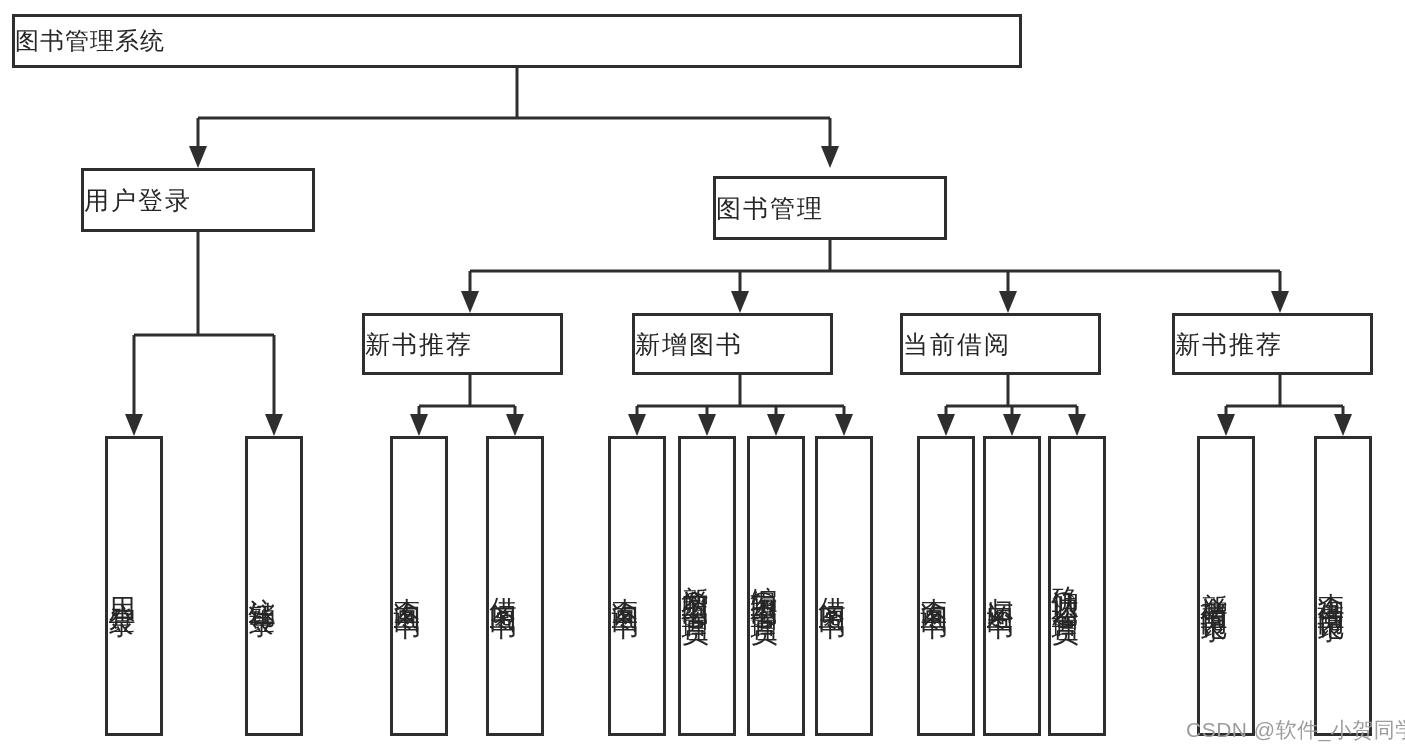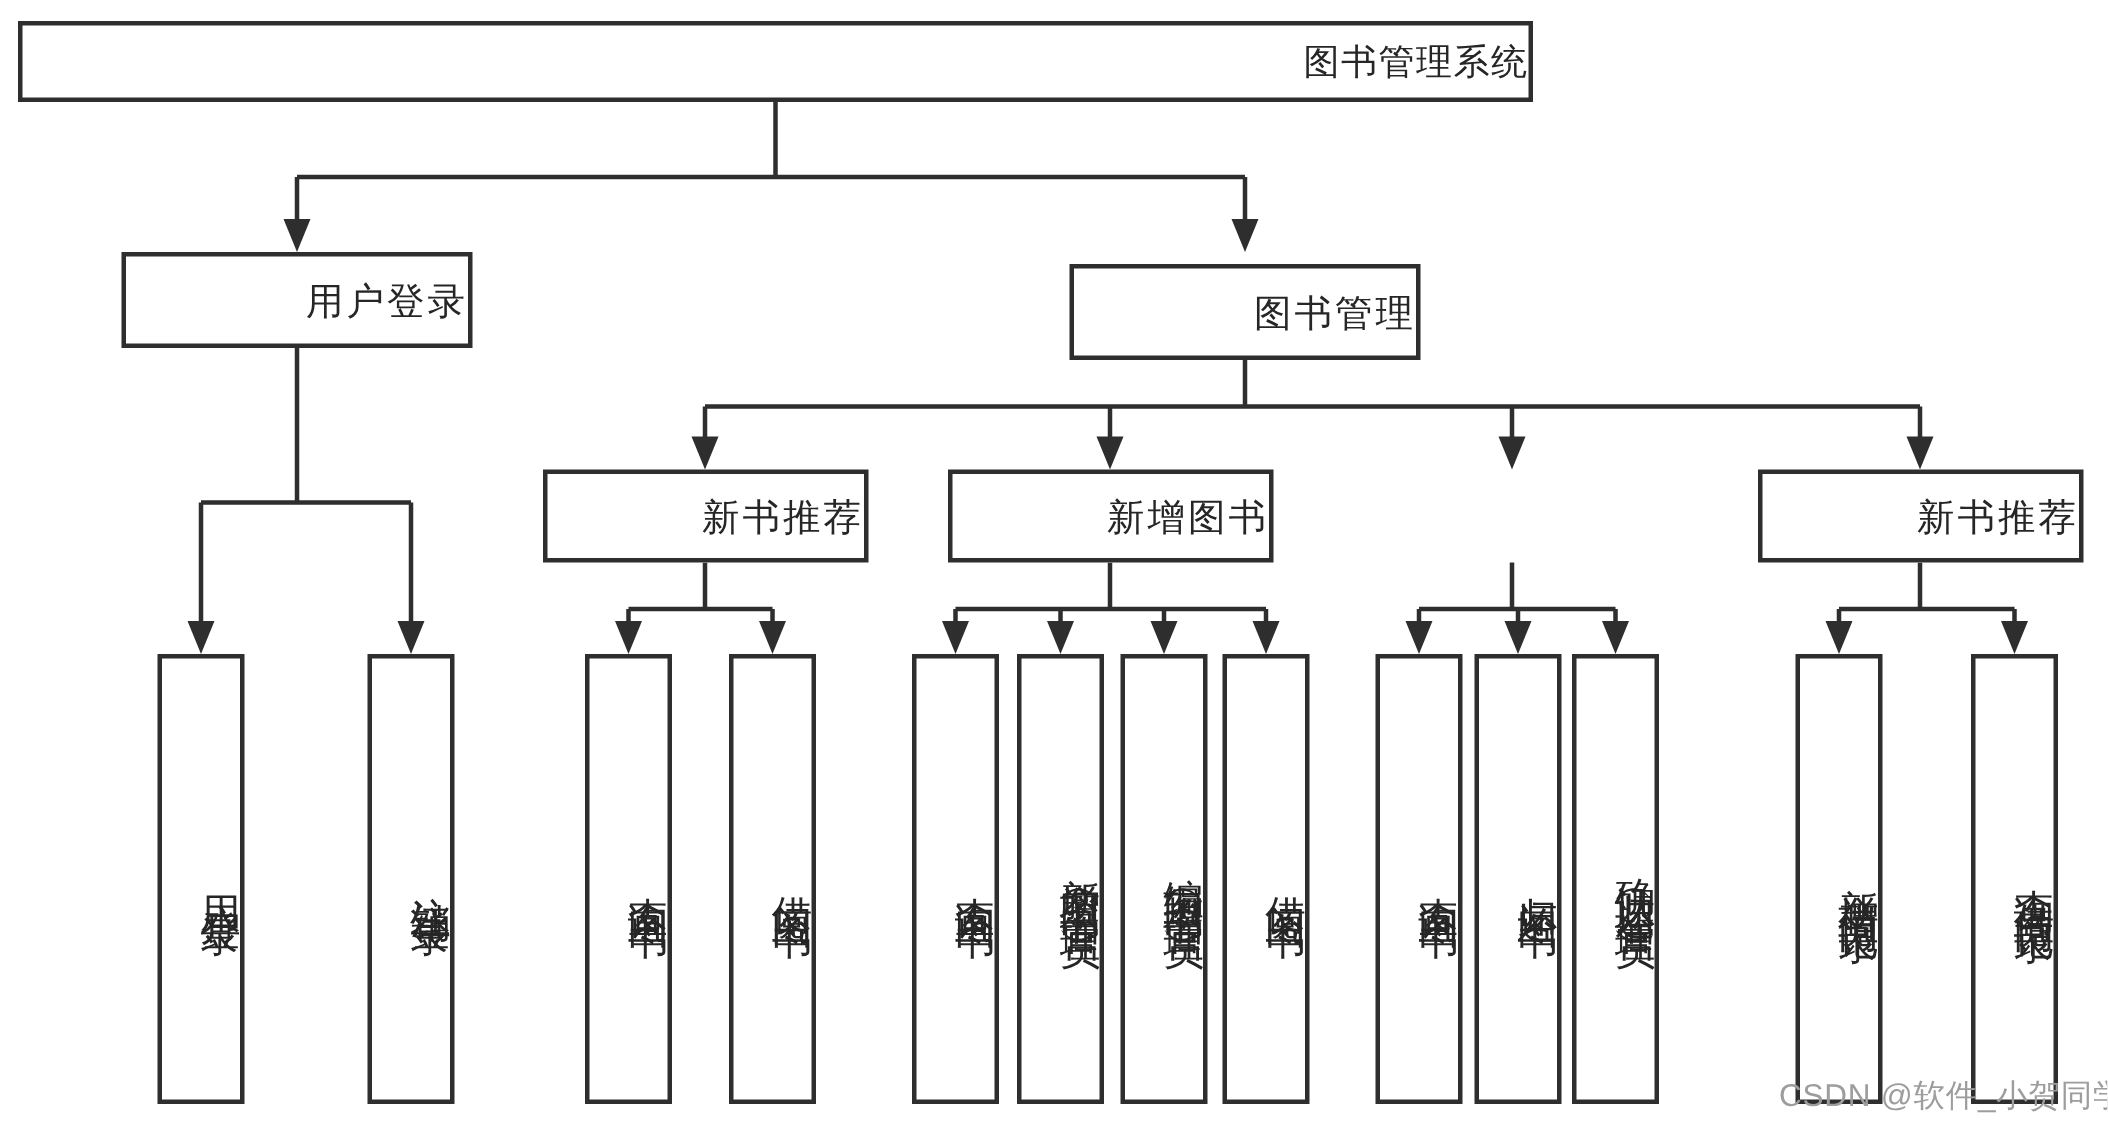--- a/index.html
+++ b/index.html
@@ -9,39 +9,39 @@
     width:1405px; height:747px;
     background:#ffffff;
     font-family:"Liberation Sans", sans-serif;
     overflow:hidden;
   }
   svg.wires { position:absolute; left:0; top:0; width:1405px; height:747px; }
   .node {
     position:absolute;
     background:#ffffff;
     border:3px solid #2e2e2e;
-    display:flex; align-items:center; justify-content:flex-end;
+    display:flex; align-items:center; justify-content:flex-start;
     color:#262626;
   }
   .h-label { font-size:25px; letter-spacing:2px; white-space:nowrap; }
   .root-label { font-size:24px; letter-spacing:1px; }
   .leaf { width:58px; height:300px; top:436px; }
   .leaf .v-label {
     writing-mode:vertical-rl;
     text-orientation:mixed;
     font-size:27px;
     letter-spacing:5px;
     line-height:1;
     white-space:nowrap;
   }
   
   .n-root   { left:12px;  top:14px;  width:1010px; height:54px; }
   .n-login  { left:81px;  top:168px; width:234px;  height:64px; }
   .n-mgmt   { left:713px; top:176px; width:234px;  height:64px; }
-  .lvl3     { top:313px; width:217px; height:62px; }
+  .lvl3     { top:313px; width:201px; height:62px; }
   .n-newbook{ left:362px; }
   .n-borrow { left:632px; }
   .n-current{ left:900px; }
   .n-records{ left:1172px; }
 
   .lf-1a { left:105px; }  .lf-1b { left:245px; }
   .lf-2a { left:390px; }  .lf-2b { left:486px; }
   .lf-3a { left:608px; }  .lf-3b { left:678px; }  .lf-3c { left:747px; }  .lf-3d { left:815px; }
   .lf-4a { left:917px; }  .lf-4b { left:983px; }  .lf-4c { left:1048px; }
   .lf-5a { left:1197px; } .lf-5b { left:1314px; }
@@ -110,20 +110,23 @@
   <div class="node n-mgmt">
     <span class="h-label">图书管理</span>
   </div>
 
   <div class="node lvl3 n-newbook">
     <span class="h-label">新书推荐</span>
   </div>
   <div class="node lvl3 n-borrow">
     <span class="h-label">新增图书</span>
   </div>
+  <div class="node lvl3 n-current">
+    <span class="h-label">当前借阅</span>
+  </div>
   <div class="node lvl3 n-records">
     <span class="h-label">新书推荐</span>
   </div>
 
   <div class="node leaf lf-1a">
     <span class="v-label">用户登录</span>
   </div>
   <div class="node leaf lf-1b">
     <span class="v-label">注销登录</span>
   </div>

